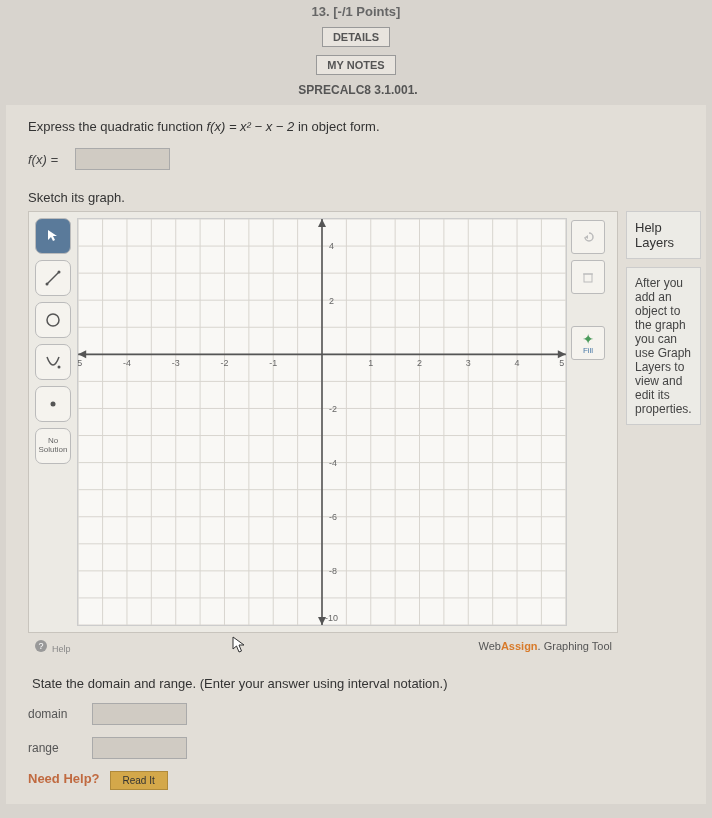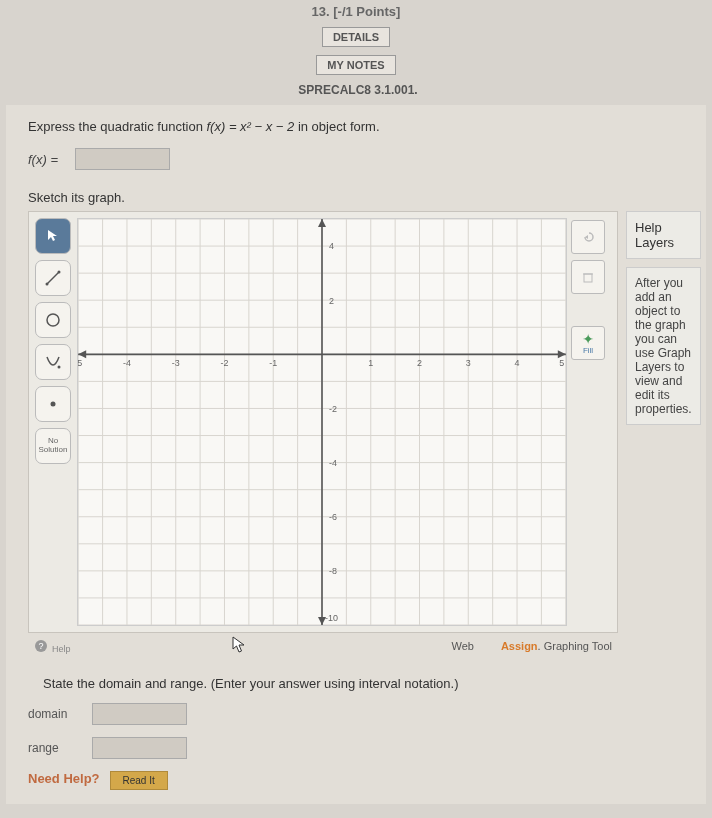--- a/index.html
+++ b/index.html
@@ -142,36 +142,36 @@
       padding: 4px 6px 0;
       font-size: 11px;
     }
     .help-icon {
       color: #888;
       display: flex;
       align-items: center;
       gap: 4px;
     }
     .credit { color: #555; }
-    .credit .wa { color: #d87a2a; font-weight: bold; padding-left: 27px; }
+    .credit .wa { color: #d87a2a; font-weight: bold; }
     .side-panel {
       width: 105px;
       display: flex;
       flex-direction: column;
       gap: 8px;
     }
     .side-card {
       background: #ecebe6;
       border: 1px solid #ccc;
       padding: 8px;
       font-size: 12px;
       color: #444;
     }
     .side-card.title { font-weight: normal; color: #333; font-size: 13px; }
-    .state-prompt { margin: 22px 15px 12px; }
+    .state-prompt { margin: 22px 4px 12px; }
     .dr-row {
       display: flex;
       align-items: center;
       gap: 14px;
       margin-bottom: 12px;
     }
     .dr-label { width: 50px; color: #555; font-size: 12px; }
     .help-row {
       display: flex;
       align-items: flex-start;

